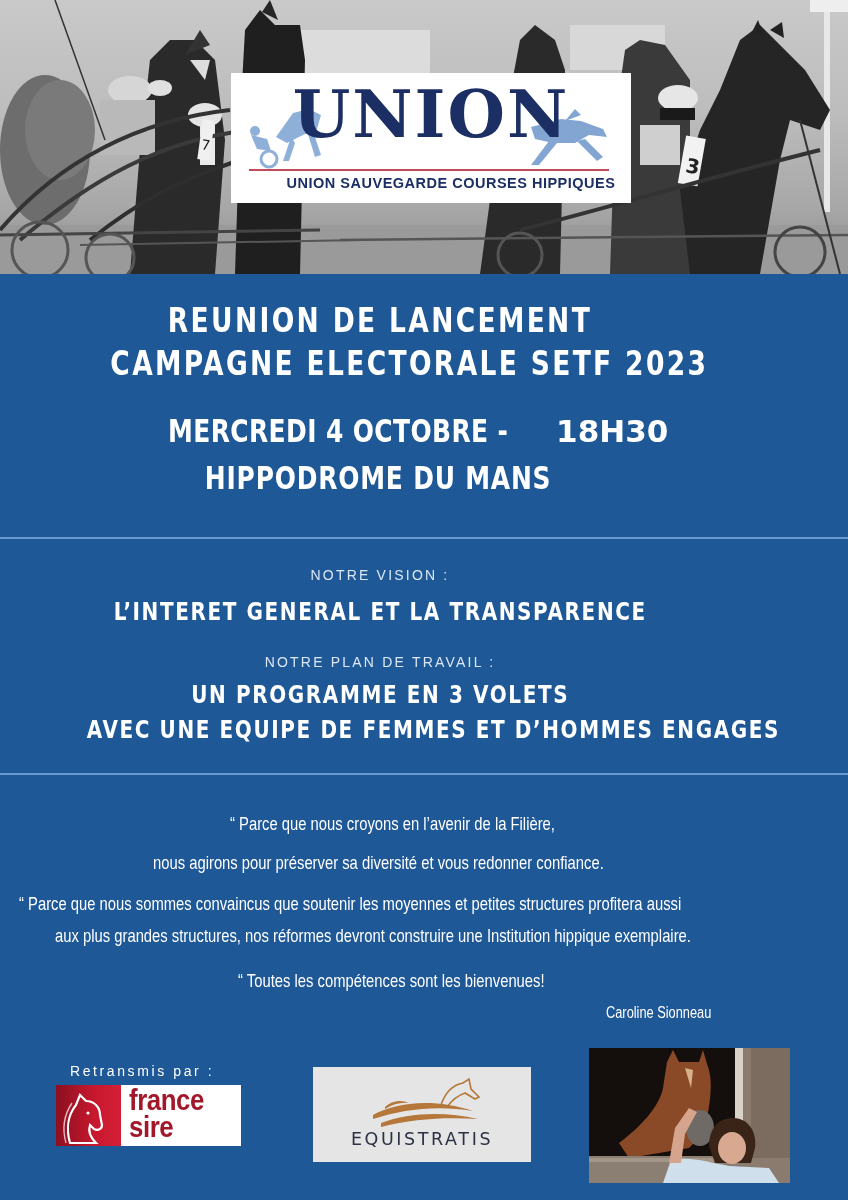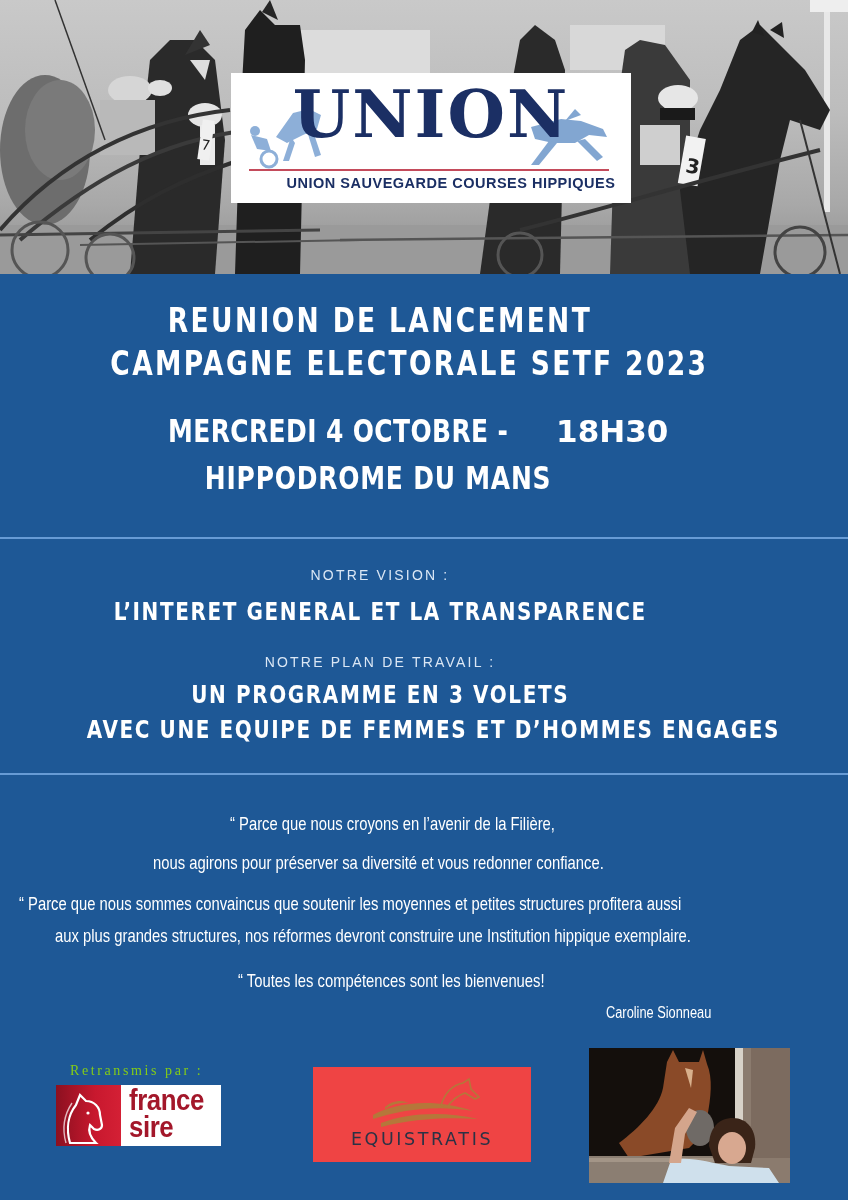--- a/index.html
+++ b/index.html
@@ -52,31 +52,31 @@
     .quote { position: absolute; white-space: nowrap; font-family: "Liberation Sans", sans-serif; font-size: 18.5px; color: #fff; }
     .quote span { display: inline-block; transform-origin: left center; transform: scaleX(0.8); }
     .q1a { left: 230px; top: 813px; }
     .q1b { left: 153px; top: 845px; margin-top: 7px; }
     .q2a { left: 19px; top: 893px; }
     .q2b { left: 55px; top: 925px; }
     .q3 { left: 238px; top: 970px; }
     .signature { left: 606px; top: 1004px; font-size: 16px; }
 
     
-    .retrans-label { position: absolute; left: 70px; top: 1063px; font-family: Liberation Serif, serif;
-      font-size: 14px; letter-spacing: 2.6px; color: #84cc16; }
-    .fs-box { position: absolute; left: 56px; top: 1085px; width: 165px; height: 61px; background: #fff; overflow: hidden; }
+    .retrans-label { position: absolute; left: 70px; top: 1063px; font-family: Liberation Sans, sans-serif;
+      font-size: 14px; letter-spacing: 2.6px; color: #ffffff; }
+    .fs-box { position: absolute; left: 56px; top: 1085px; width: 185px; height: 61px; background: #fff; overflow: hidden; }
     .fs-red { position: absolute; left: 0; top: 0; width: 65px; height: 61px;
       background: linear-gradient(90deg, #8c1020 0%, #c8182e 60%, #d42035 100%); }
     .fs-red svg { position: absolute; left: 0; top: 0; }
     .fs-text { position: absolute; left: 73px; top: 1px; font-family: "Liberation Sans", sans-serif; font-weight: bold;
       font-size: 30px; line-height: 27px; color: #a3172a; letter-spacing: -0.5px; }
     .fs-text div { display: block; transform: scaleX(0.86); transform-origin: left; }
 
-    .eq-box { position: absolute; left: 313px; top: 1067px; width: 218px; height: 95px; background: #ef4444; }
+    .eq-box { position: absolute; left: 313px; top: 1067px; width: 218px; height: 95px; background: #e5e5e5; }
     .eq-box svg { position: absolute; left: 0; top: 0; }
     .eq-text { position: absolute; left: 0; right: 0; top: 62px; text-align: center;
       font-family: "DejaVu Sans", sans-serif; font-size: 17.5px; letter-spacing: 2.6px; color: #2b3245; }
 
     .photo { position: absolute; left: 589px; top: 1048px; width: 201px; height: 135px; overflow: hidden; background: #140f0c; }
     .photo svg { position: absolute; left: 0; top: 0; }
   </style>
 </head>
 <body>
 

